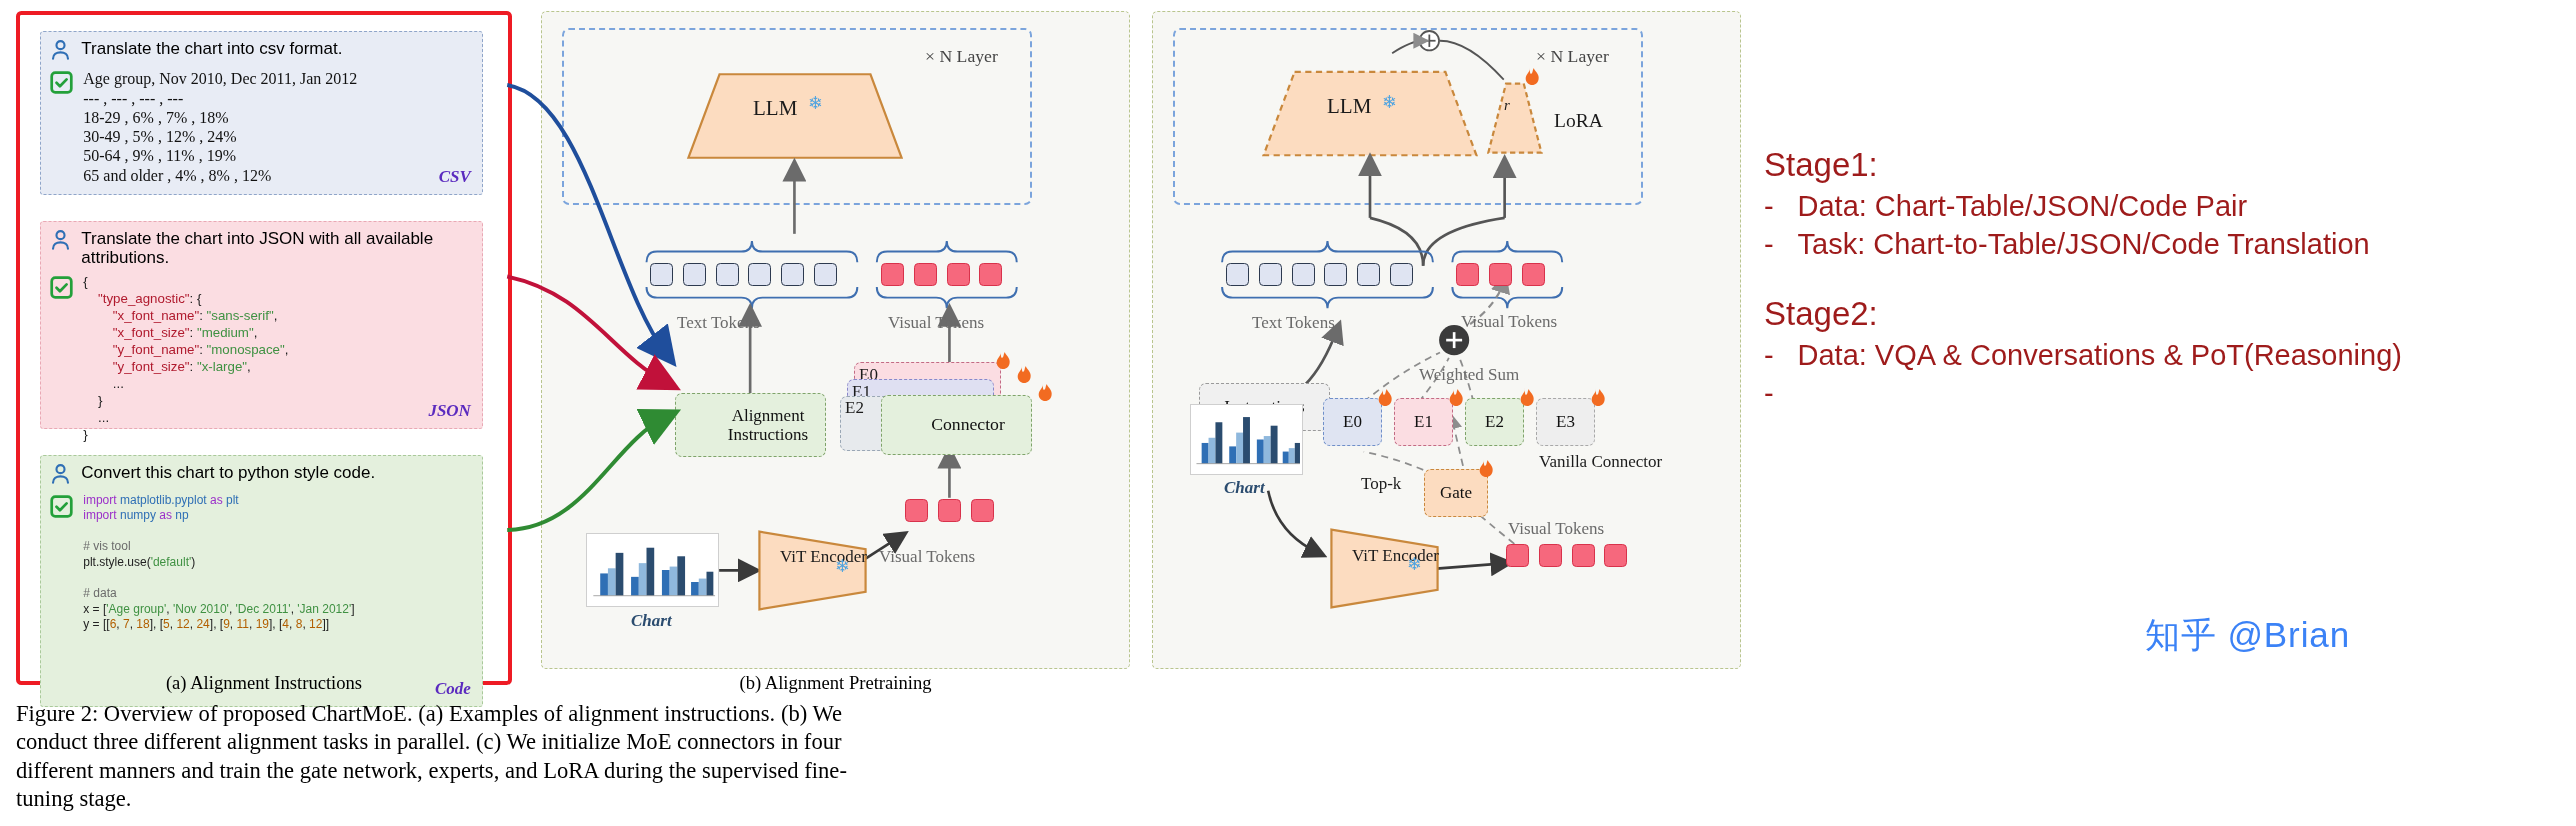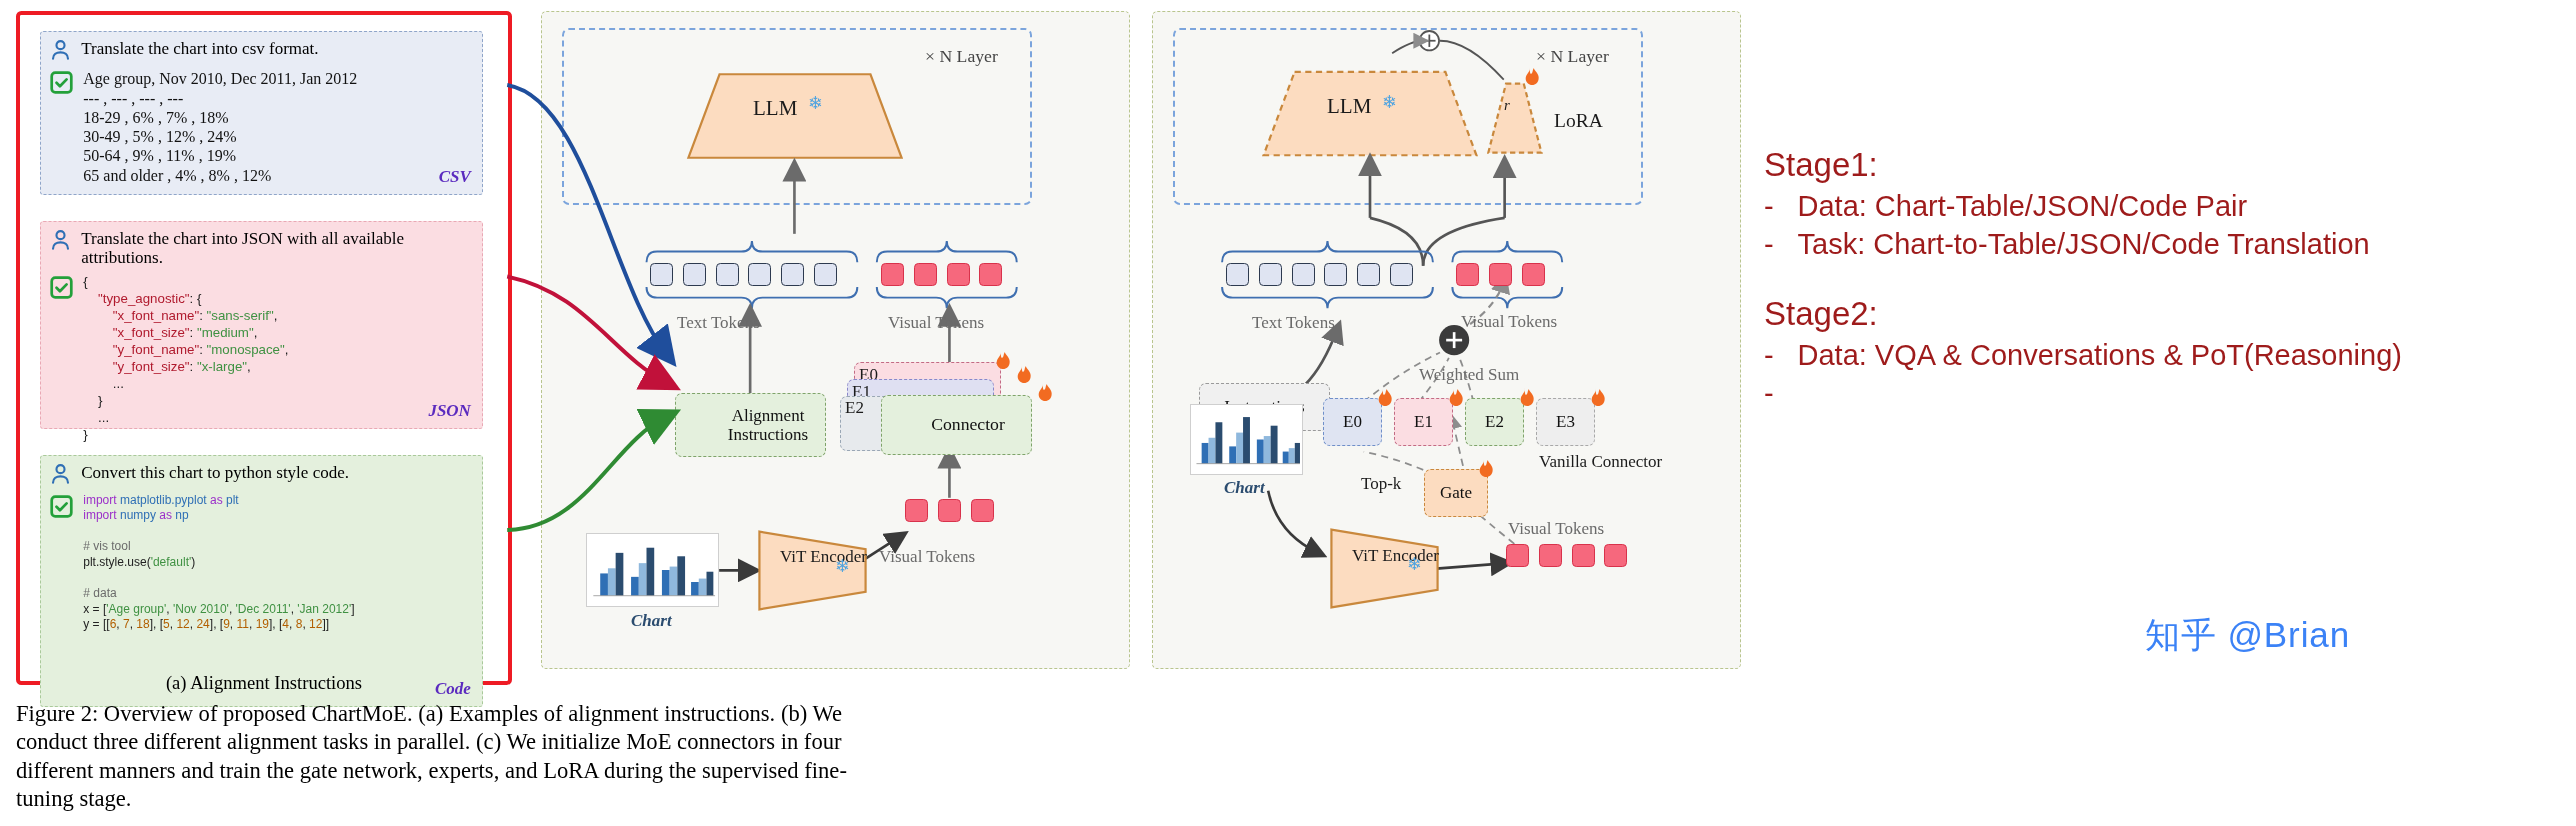--- a/index.html
+++ b/index.html
@@ -13,21 +13,21 @@
   #panel-a{left:16px;top:10.6px;width:496px;height:674px;border:4.4px solid #ee1b24;border-radius:5.3px;background:#fff;box-sizing:border-box;}
 
   .instr-card{position:absolute;left:19.5px;width:443px;box-sizing:border-box;border:1.8px dashed;border-radius:3.5px;padding:7px 8.9px 8.9px 8.9px;}
   #card-csv{top:16px;height:164px;background:#e8ecf5;border-color:#8fa5c9;}
   #card-json{top:206px;height:208px;background:#fbdde2;border-color:#e9a8b4;}
   #card-code{top:440px;height:252px;background:#e4f0dd;border-color:#a9c99a;}
 
   .usr-row{display:flex;align-items:flex-start;gap:8.9px;}
   .icon-user{width:23px;height:23px;flex:0 0 23px;margin-top:0.9px;}
   .icon-check{width:25px;height:25px;flex:0 0 25px;margin-top:1.8px;}
-  .prompt-txt{font-family:Liberation Serif, serif;font-size:17px;line-height:1.12;color:#000;}
+  .prompt-txt{font-family:Liberation Sans, sans-serif;font-size:17px;line-height:1.12;color:#000;}
   .ans-row{display:flex;align-items:flex-start;gap:8.9px;margin-top:6.2px;}
   .ans-body{flex:1;min-width:0;}
   .csv-line{font-family:"Liberation Serif",serif;font-size:16px;line-height:1.2;color:#111;}
   .csv-line.first{margin-bottom:0.9px;}
   .code-line{font-family:"Liberation Sans",sans-serif;font-size:13.3px;line-height:1.28;white-space:pre;}
   .py-line{font-family:"Liberation Sans",sans-serif;font-size:12px;line-height:1.3;white-space:pre;}
 
   .k-key{color:#b01a2e;}
   .k-str{color:#3f9142;}
   .k-plain{color:#222;}
@@ -276,20 +276,21 @@
           <rect x="95" y="38" width="9" height="34" fill="#8fb8dd"></rect>
           <rect x="104" y="26" width="9" height="46" fill="#2b4c6f"></rect>
         <rect x="120" y="56" width="9" height="16" fill="#2f6fb5"></rect>
           <rect x="129" y="52" width="9" height="20" fill="#8fb8dd"></rect>
           <rect x="138" y="44" width="8" height="28" fill="#2b4c6f"></rect>
         <line x1="6" y1="72" x2="148" y2="72" stroke="#999" stroke-width="1"></line>
       </svg>
     </div>
     <div class="lbl dark" style="left:89px;top:599px;font-size:17px;font-style:italic;font-weight:bold;color:#2b4c6f;">Chart</div>
   </div>
+  <div class="subcap" style="left:541px;top:672px;width:589px;">(b) Alignment Pretraining</div>
 
   <div id="panel-c" class="stage-box">
 
     <div class="llm-dash" style="left:19.5px;top:16px;width:470px;height:177px;"></div>
 
     <svg class="ov" style="left:106px;top:51px;width:222px;height:102px;" viewBox="0 0 250 115">
       <polygon points="40,10 210,10 245,104 5,104" fill="#fcdcc0" stroke="#c9883c" stroke-width="2.5" stroke-dasharray="7 5"></polygon>
     </svg>
     <div class="lbl dark" style="left:174px;top:82px;font-size:21px;">LLM</div>
     <div class="snow" style="left:229px;top:82px;">❄</div>

